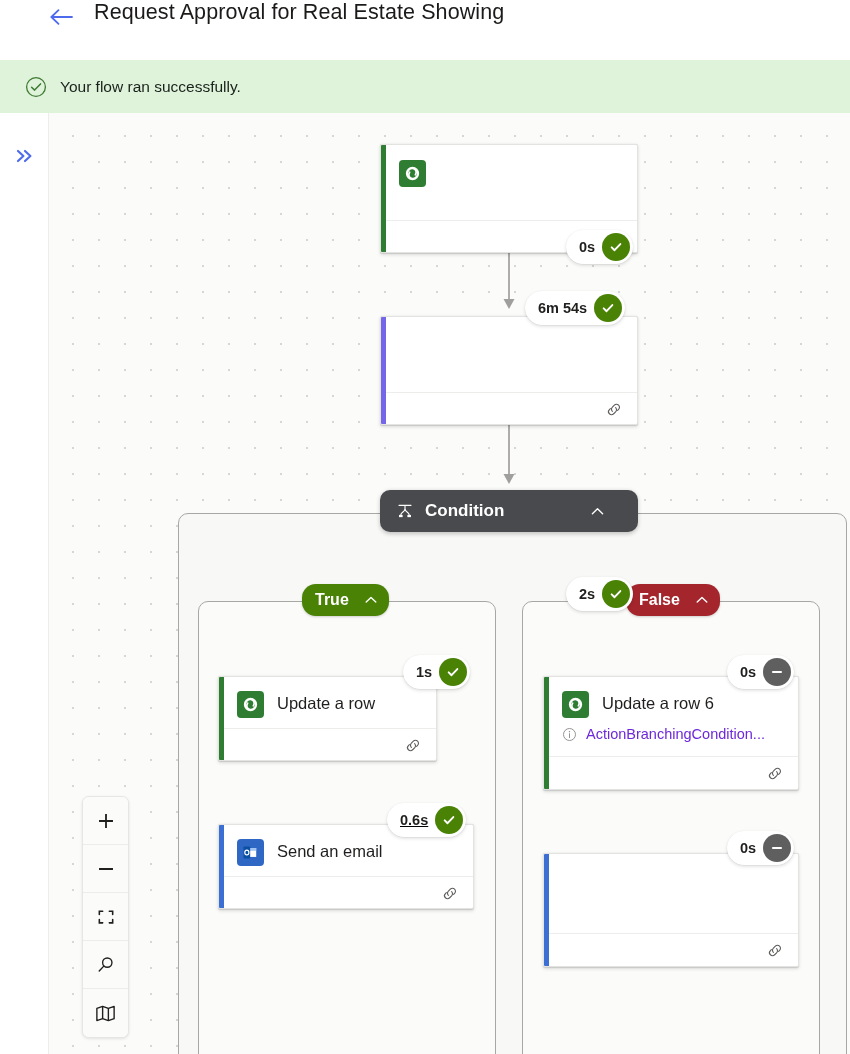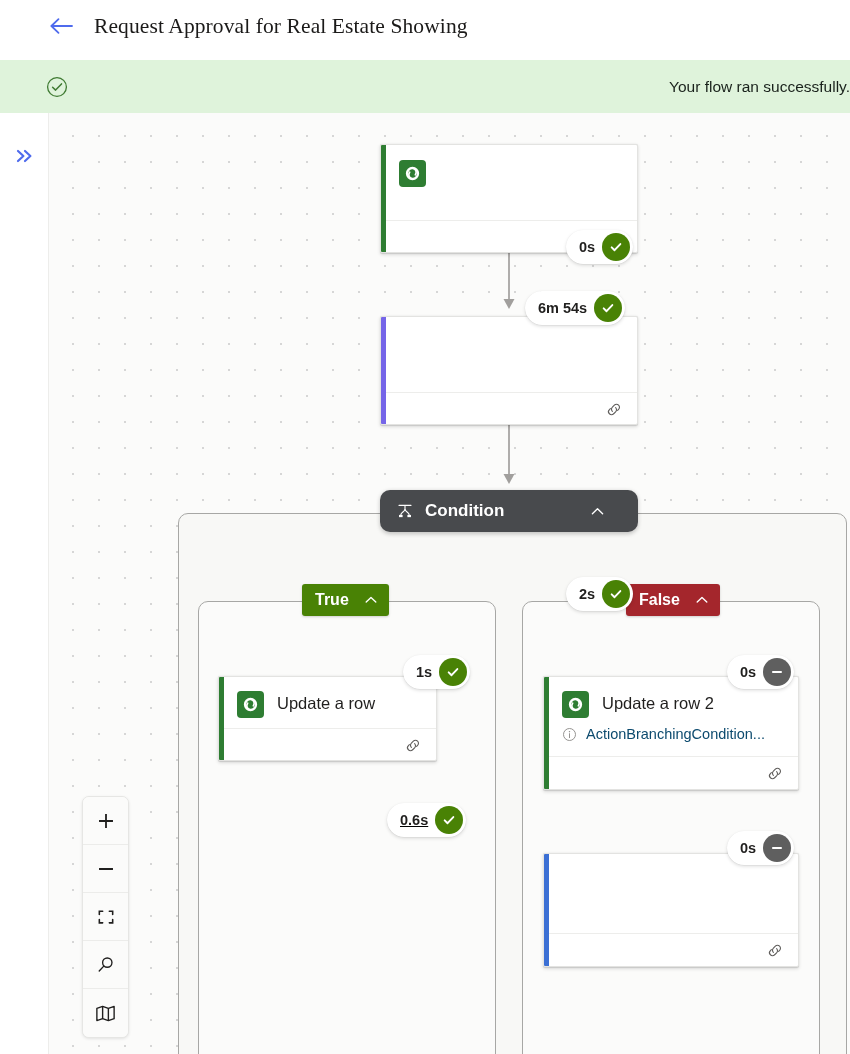--- a/index.html
+++ b/index.html
@@ -8,38 +8,38 @@
     overflow: hidden;
     background: #ffffff;
     font-family: "Liberation Sans", sans-serif;
     -webkit-font-smoothing: antialiased;
   }
   #app { position: relative; width: 850px; height: 1054px; overflow: hidden; background:#fff; }
 
   
   .header {
     position: absolute; left:0; top:0; width:850px; height:52px;
-    background:#ffffff; display:flex; align-items:center; box-sizing:border-box;
-    padding-left: 44px; z-index: 40; font-family: Liberation Serif, serif;
+    background:#ffffff; display:flex; box-sizing:border-box;
+    padding-left: 44px; z-index: 40;
   }
   .back-btn {
     width: 34px; height: 34px; display:flex; align-items:center; justify-content:center;
     cursor: pointer; flex: 0 0 auto; margin-right: 16px;
   }
   .back-btn svg { display:block; }
   .page-title {
     font-size: 21.5px; color:#1b1a19; font-weight: 400; letter-spacing: 0.1px;
     white-space: nowrap;
   }
 
   
   .banner {
     position:absolute; left:0; top:60px; width:850px; height:53px;
     background:#dff3db; display:flex; align-items:center; box-sizing:border-box;
-    padding-left: 45px; z-index: 38; justify-content: space-between;
+    padding-left: 24px; z-index: 38;
   }
   .banner-icon { width:24px; height:24px; margin-right:12px; flex:0 0 auto; }
   .banner-text { font-size:15.5px; color:#19211b; }
 
   
   .canvas {
     position:absolute; left:0; top:113px; width:850px; height:941px;
     background-color:#fbfbfa;
     background-image: radial-gradient(circle, #d6d6d6 1px, transparent 1.1px);
     background-size: 26px 26px;
@@ -90,21 +90,21 @@
     display:flex; align-items:center; box-sizing:border-box;
     padding: 0 32px 0 16px; z-index: 20;
     box-shadow: 0 1.5px 4px rgba(0,0,0,.22);
     cursor:pointer;
   }
   .cond-title { color:#ffffff; font-size:17px; font-weight:600; margin-left:11px; flex:1; }
   .cond-chev { width:18px; height:18px; display:flex; align-items:center; justify-content:center; }
 
   
   .branch-label {
-    position:absolute; height:32px; border-radius:3px; z-index:22;
+    position:absolute; height:32px; border-radius:14px; z-index:22;
     display:flex; align-items:center; box-sizing:border-box;
     padding: 0 10px 0 13px; cursor:pointer;
     box-shadow: 0 1px 2.5px rgba(0,0,0,.18);
   }
   .branch-label .txt { color:#fff; font-size:16px; font-weight:600; }
   .branch-label .chev { margin-left:14px; width:16px; height:16px; display:flex; align-items:center; justify-content:center; }
 
   
   .card {
     position:absolute; background:#ffffff; border:1px solid #e3e3e1;
@@ -115,21 +115,21 @@
   .card .accent { position:absolute; left:0; top:0; bottom:0; width:4.5px; }
   .card-body { padding: 14px 12px 0 18px; box-sizing:border-box; }
   .card-main { display:flex; align-items:flex-start; }
   .card-icon {
     width:27px; height:27px; border-radius:4px; flex:0 0 auto; margin-right:13px;
     display:flex; align-items:center; justify-content:center; margin-top:1px;
   }
   .card-title { font-size:16.5px; color:#201f1e; line-height:1.52; font-weight:400; padding-top:1px; }
   .card-sub { display:flex; align-items:center; margin-top:8px; }
   .card-sub .info { width:15px; height:15px; flex:0 0 auto; margin-right:9px; }
-  .card-sub .sub-text { font-size:14.5px; color:#0c4a6e; white-space:nowrap; overflow:hidden; text-overflow:ellipsis; }
+  .card-sub .sub-text { font-size:14.5px; color:#6d28d9; white-space:nowrap; overflow:hidden; text-overflow:ellipsis; }
   .card-footer {
     position:absolute; left:4.5px; right:0; bottom:0; height:100%;
     border-top:1px solid #ededeb; display:flex; align-items:center; justify-content:flex-end;
     padding-right:14px; box-sizing:border-box; pointer-events:none;
   }
   .card-footer .link-ico { width:18px; height:18px; pointer-events:auto; cursor:pointer; }
 
   
   .badge {
     position:absolute; height:34px; background:#ffffff; border-radius:17px;
@@ -307,41 +307,63 @@
     </div>
     <div class="badge" style="left:403px; top:542px;">
       <span class="dur">1s</span>
       <span class="mark" style="background:#498205;">
         <svg width="16" height="16" viewBox="0 0 20 20">
             <path d="M4.6 10.4 L8.2 14 L15.4 6.3" fill="none" stroke="#fff" stroke-width="2.4" stroke-linecap="round" stroke-linejoin="round"></path>
           </svg>
       </span>
     </div>
 
+    <div class="card" style="left:218px; top:711px; width:256px; height:85px;">
+      <div class="accent" style="background:#3b6fd4;"></div>
+      <div class="card-body" style="padding-top:13px;">
+        <div class="card-main">
+          <div class="card-icon" style="background:#2f68c4;">
+            <svg width="19" height="19" viewBox="0 0 24 24">
+              <rect x="9.6" y="6.4" width="9.6" height="11.2" fill="#ffffff"></rect>
+              <rect x="9.6" y="6.4" width="9.6" height="3.4" fill="#9fc3f0"></rect>
+              <rect x="3.2" y="4.4" width="8.4" height="15.2" rx="1.1" fill="#0b4fa3"></rect>
+              <ellipse cx="7.4" cy="12" rx="2.6" ry="3.1" fill="none" stroke="#ffffff" stroke-width="1.5"></ellipse>
+            </svg>
+          </div>
+          <div class="card-title">Send an email</div>
+        </div>
+      </div>
+      <div class="card-footer" style="height:32px;">
+        <svg class="link-ico" viewBox="0 0 20 20">
+          <path d="M8.2 12.6 a3.3 3.3 0 0 1 0-4.7 l2.2-2.2 a3.3 3.3 0 0 1 4.7 4.7 l-1.1 1.1" fill="none" stroke="#605e5c" stroke-width="1.25" stroke-linecap="round"></path>
+          <path d="M11.8 8.4 a3.3 3.3 0 0 1 0 4.7 l-2.2 2.2 a3.3 3.3 0 0 1 -4.7 -4.7 l1.1 -1.1" fill="none" stroke="#605e5c" stroke-width="1.25" stroke-linecap="round"></path>
+        </svg>
+      </div>
+    </div>
     <div class="badge" style="left:387px; top:690px;text-decoration:underline;">
       <span class="dur">0.6s</span>
       <span class="mark" style="background:#498205;">
         <svg width="16" height="16" viewBox="0 0 20 20">
             <path d="M4.6 10.4 L8.2 14 L15.4 6.3" fill="none" stroke="#fff" stroke-width="2.4" stroke-linecap="round" stroke-linejoin="round"></path>
           </svg>
       </span>
     </div>
 
     <div class="card" style="left:543px; top:563px; width:256px; height:114px;">
       <div class="accent" style="background:#2e7d32;"></div>
       <div class="card-body" style="padding-top:13px;">
         <div class="card-main">
           <div class="card-icon" style="background:#2e7d32;">
             <svg width="19" height="19" viewBox="0 0 24 24">
               <path d="M12 3.6 A8.4 8.4 0 1 0 12 20.4 A8.4 8.4 0 1 0 12 3.6 Z M12 6.6 A5.4 5.4 0 1 1 12 17.4 A5.4 5.4 0 1 1 12 6.6 Z" fill="#ffffff"></path>
               <path d="M12.6 5.2 C 16.4 6.4 17.8 10.6 15.6 13.6" fill="none" stroke="#ffffff" stroke-width="2.1" stroke-linecap="round"></path>
               <path d="M11.4 18.8 C 7.6 17.6 6.2 13.4 8.4 10.4" fill="none" stroke="#ffffff" stroke-width="2.1" stroke-linecap="round"></path>
             </svg>
           </div>
-          <div class="card-title">Update a row 2</div>
+          <div class="card-title">Update a row 6</div>
         </div>
         <div class="card-sub">
           <svg class="info" viewBox="0 0 20 20">
             <circle cx="10" cy="10" r="8" fill="none" stroke="#8a8886" stroke-width="1.2"></circle>
             <circle cx="10" cy="6.2" r="0.95" fill="#8a8886"></circle>
             <line x1="10" y1="8.9" x2="10" y2="14.2" stroke="#8a8886" stroke-width="1.2" stroke-linecap="round"></line>
           </svg>
           <span class="sub-text" style="max-width:198px;">ActionBranchingCondition...</span>
         </div>
       </div>

